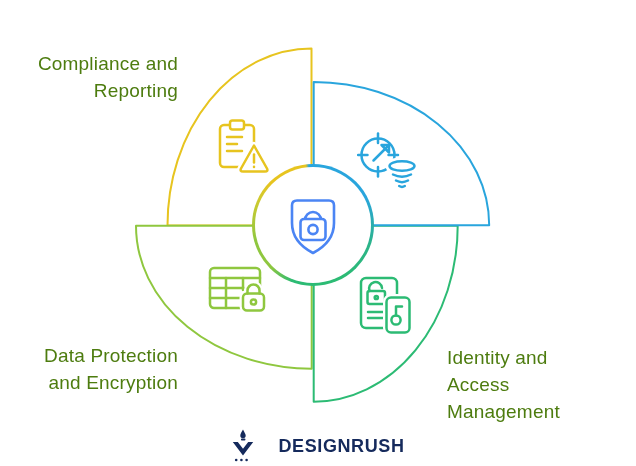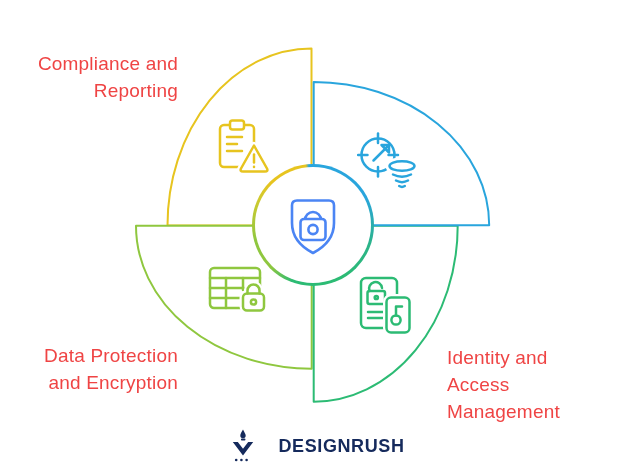--- a/index.html
+++ b/index.html
@@ -15,21 +15,21 @@
       #29A5DD 4deg 62deg, #2BB488 110deg, #2CBB74 150deg 200deg,
       #8FC73F 225deg 255deg, #CFCA2F 295deg, #E7C41F 315deg 353deg, #29A5DD 356deg);
   }
   .ring::after{
     content:"";position:absolute;left:3px;top:3px;right:3px;bottom:3px;
     background:#fff;border-radius:50%;
   }
   .icon-abs{position:absolute;z-index:4;}
   .shield-wrap{position:absolute;left:284px;top:193px;z-index:5;}
   .seg-label{
-    position:absolute;z-index:6;color:#ef4444;font-size:19px;line-height:27px;
+    position:absolute;z-index:6;color:#4d7c0f;font-size:19px;line-height:27px;
     white-space:pre-line;letter-spacing:0.2px;
   }
   .label-tl{top:50px;left:8px;width:170px;text-align:right;}
   .label-tr{top:53px;left:447px;width:180px;text-align:left;}
   .label-bl{top:342px;left:8px;width:170px;text-align:right;}
   .label-br{top:344px;left:447px;width:170px;text-align:left;}
   .footer{
     position:absolute;left:0;top:428px;width:636px;height:36px;z-index:6;
     display:flex;align-items:center;justify-content:center;gap:23px;
   }

